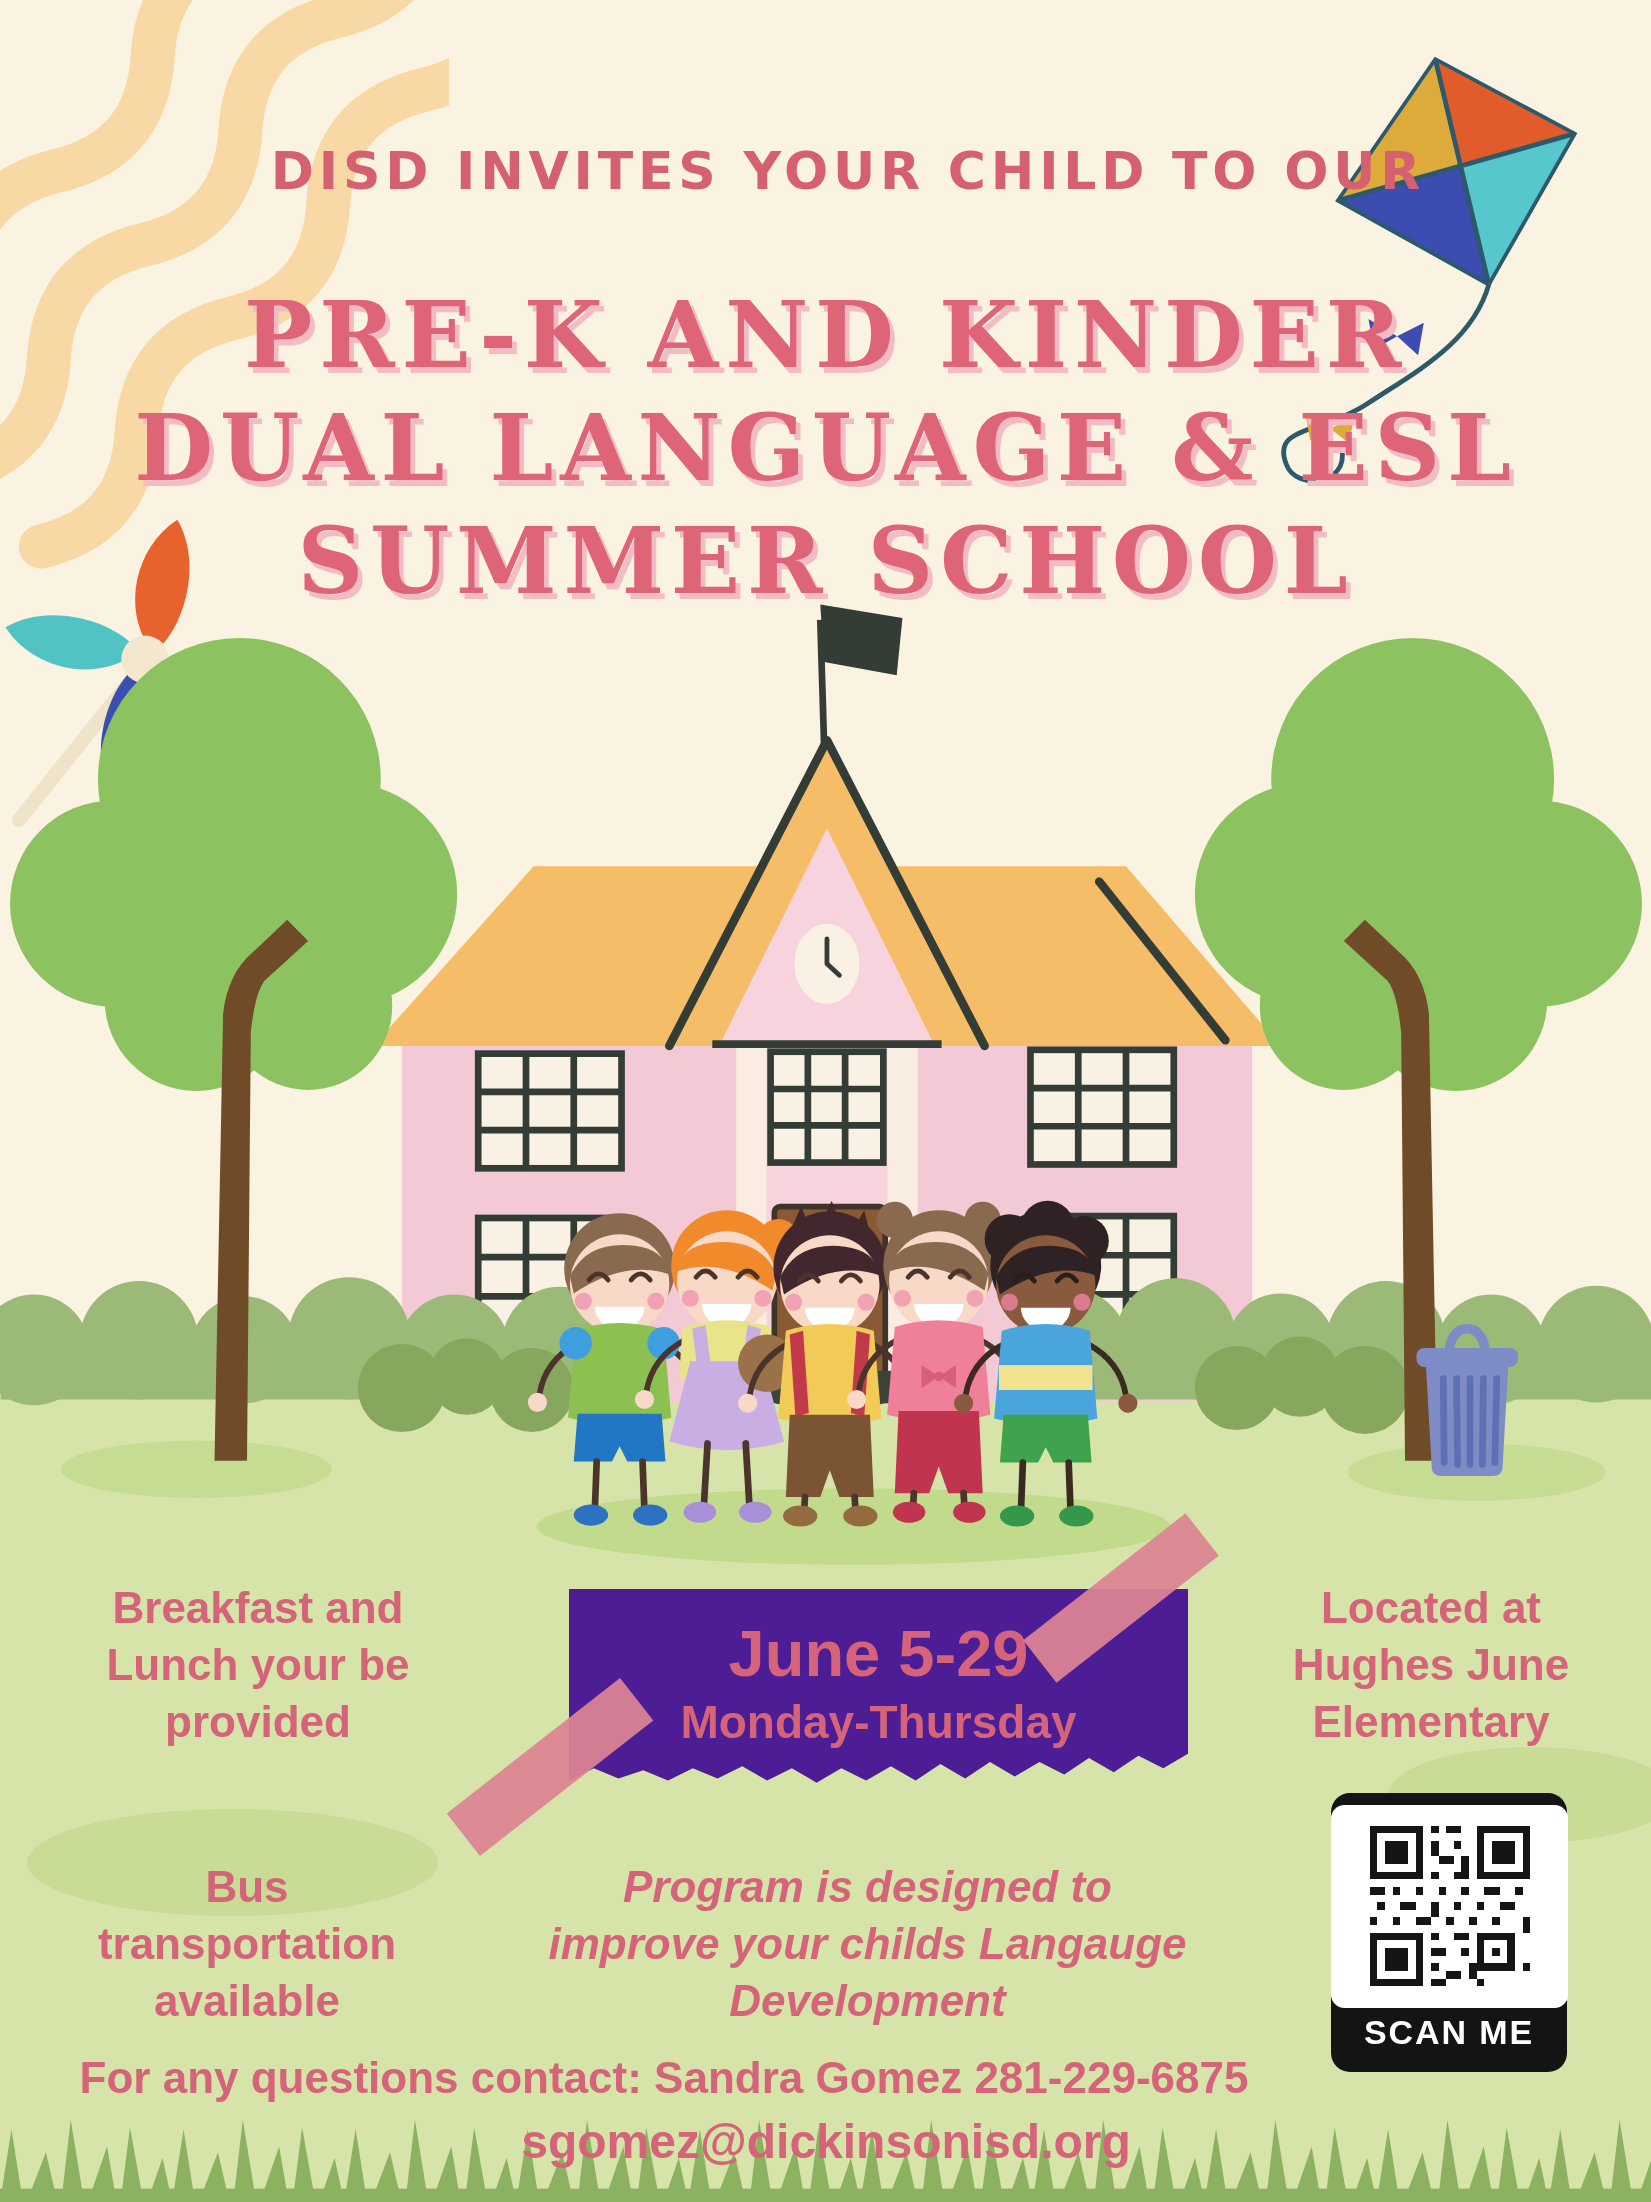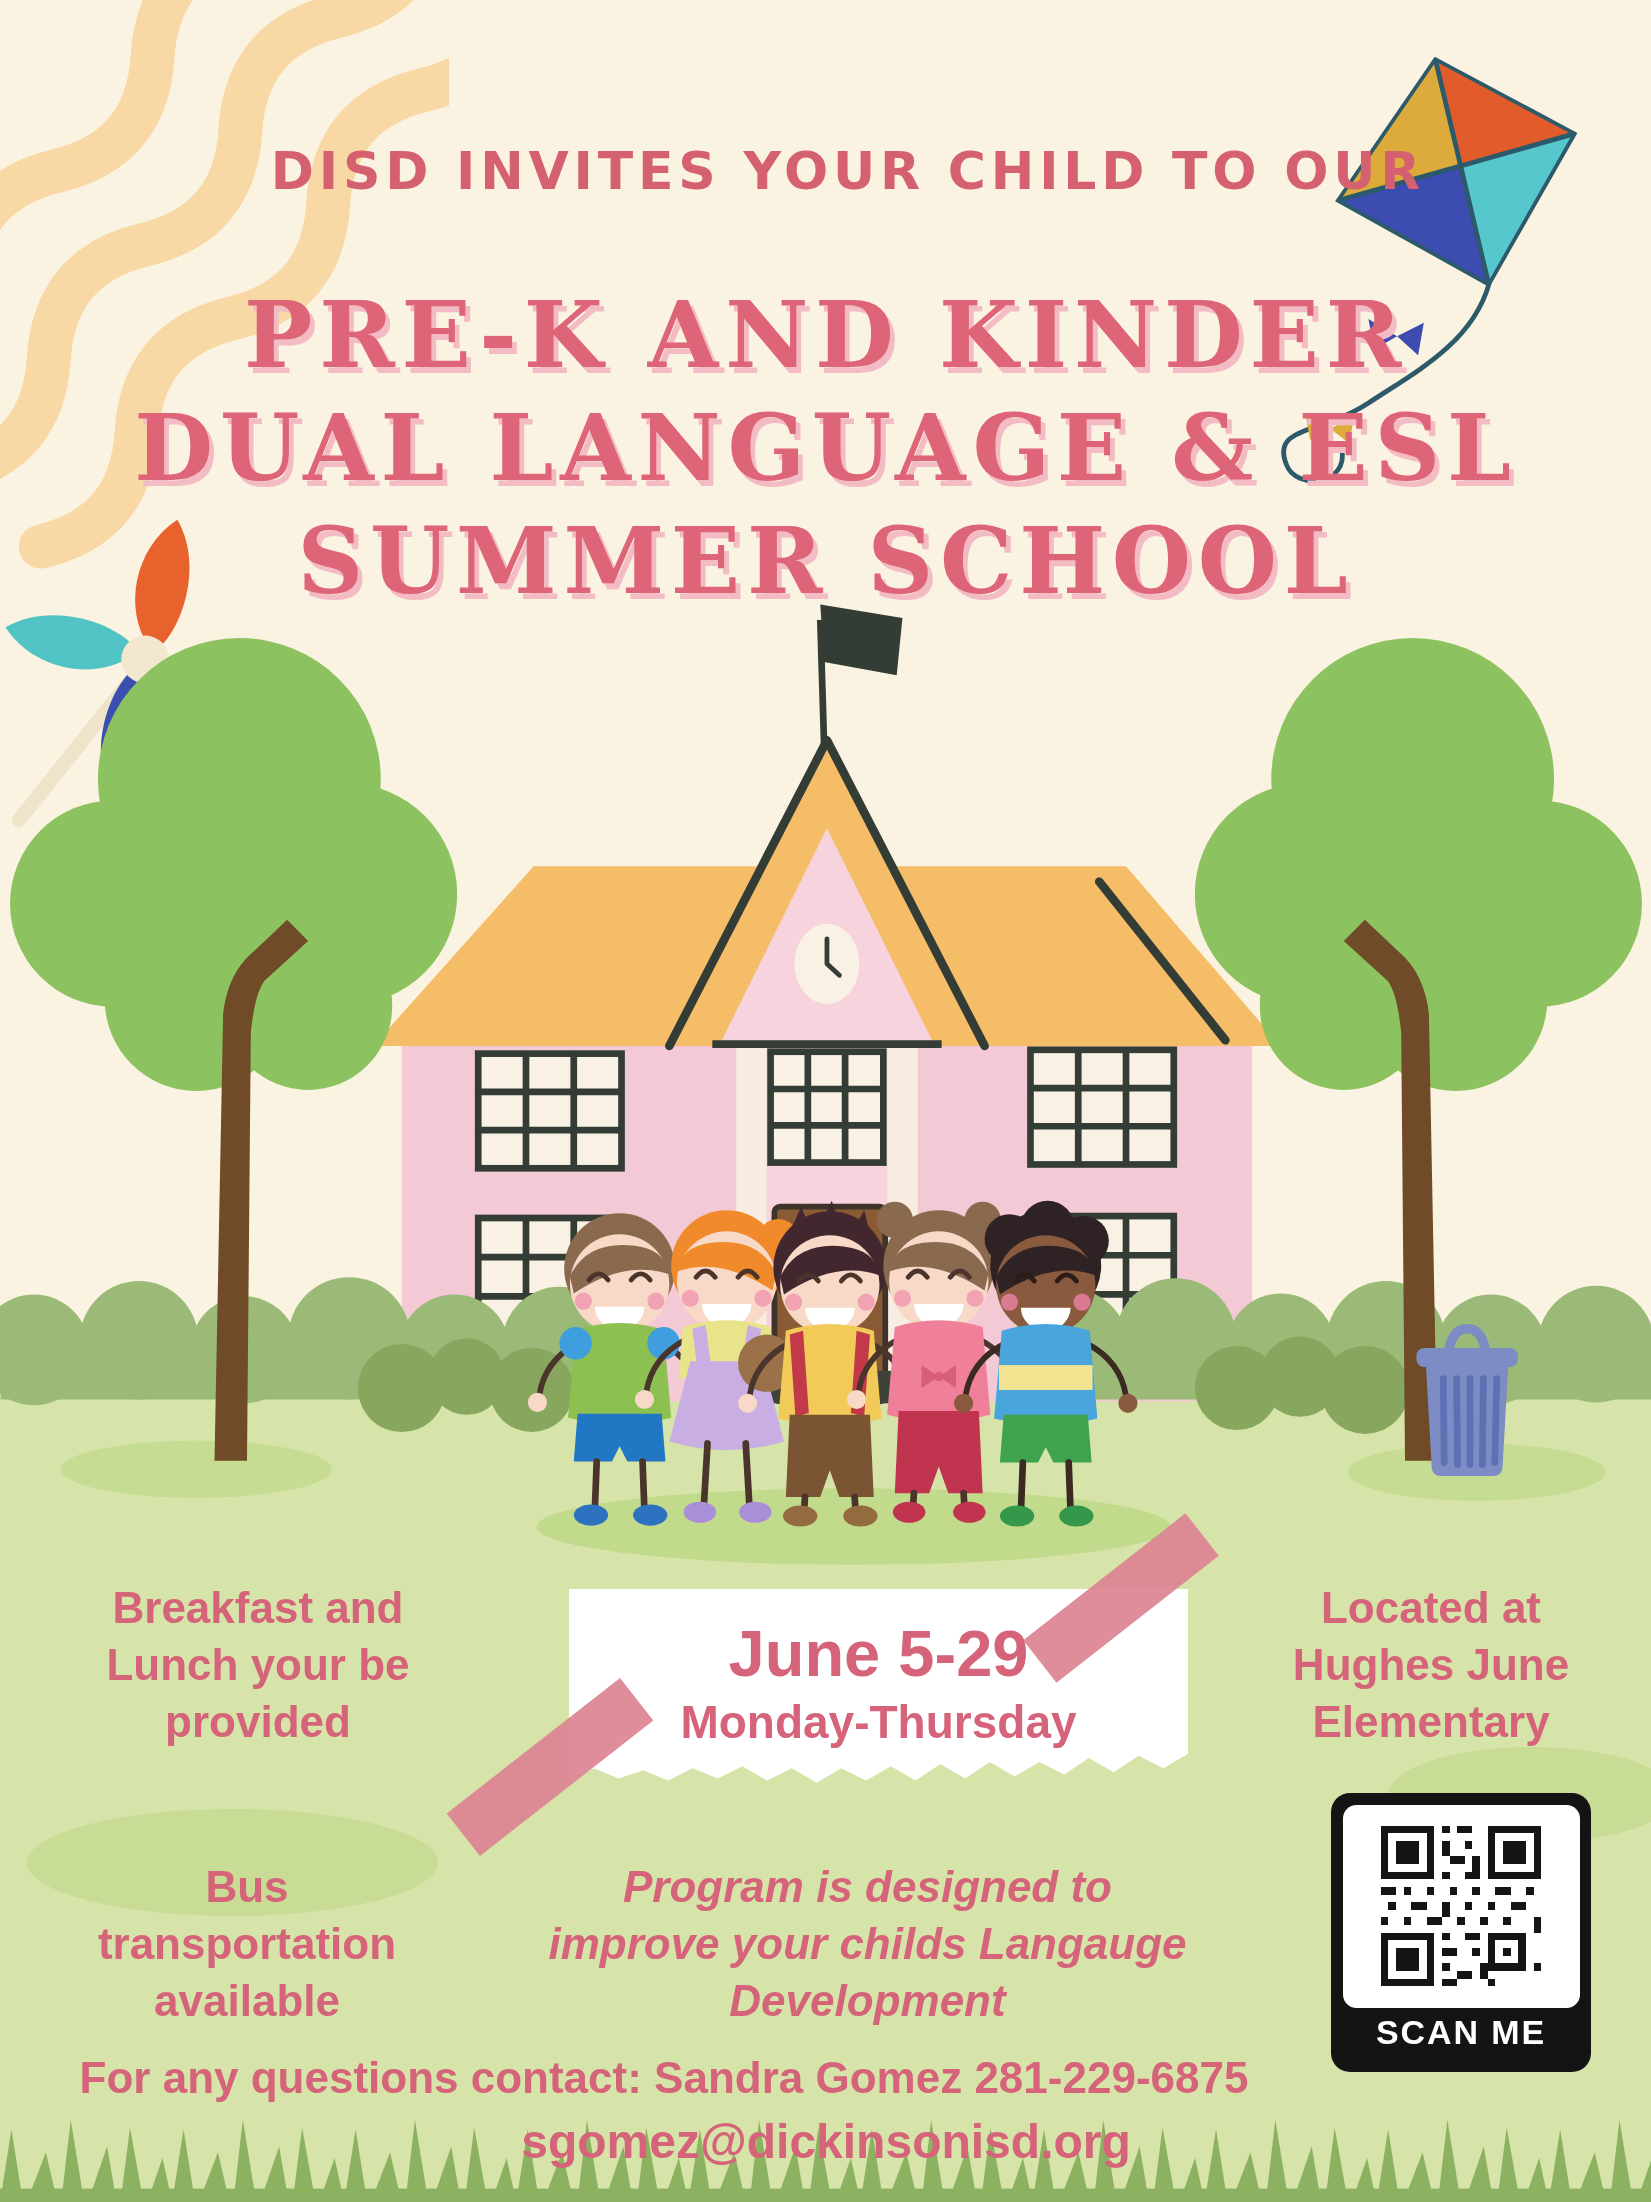--- a/index.html
+++ b/index.html
@@ -23,32 +23,32 @@
   #contact1{left:0;top:2053px;width:1328px;text-align:center;
     font-size:44px;font-weight:bold;color:#d5647a;}
   #contact2{left:0;top:2114px;width:1652px;text-align:center;
     font-size:48px;font-weight:bold;color:#d5647a;}
   
   #grassbg{left:0;top:1398px;width:1652px;height:805px;background:#d7e4a9;}
   .spot{background:#c8dc95;border-radius:50%;}
   #spot1{left:27px;top:1809px;width:411px;height:107px;}
   #spot2{left:1388px;top:1747px;width:287px;height:96px;}
   
-  #paper{left:569px;top:1589px;width:619px;height:206px;background:#ffffff;
+  #paper{left:569px;top:1589px;width:619px;height:206px;background:#4c1d95;
     clip-path:polygon(0 0,100% 0,100% 80%,96% 87%,92% 81%,88% 89%,84% 82%,
       80% 90%,76% 84%,72% 91%,68% 84%,64% 92%,60% 85%,56% 93%,52% 86%,
       48% 93%,44% 87%,40% 94%,36% 87%,32% 93%,28% 86%,24% 92%,20% 87%,
       16% 93%,12% 88%,8% 92%,4% 87%,0 93%);}
   #dateBig{margin-top:27px;text-align:center;font-size:65px;font-weight:bold;color:#d5647a;}
   #dateDays{margin-top:3.8px;text-align:center;font-size:46px;font-weight:bold;color:#d5647a;}
   .tape{background:#dd8492;opacity:.93;}
   #tape1{left:1018px;top:1571px;width:206px;height:54px;transform:rotate(-38deg);}
   #tape2{left:440px;top:1740px;width:220px;height:54px;transform:rotate(-38deg);}
   
-  #qr{left:1331px;top:1793px;width:260px;height:279px;background:#141414;border-radius:19px;}
+  #qr{left:1331px;top:1793px;width:236px;height:279px;background:#141414;border-radius:19px;}
   #qrwhite{margin:11.5px auto 0 auto;width:237px;height:203px;background:#ffffff;
     border-radius:13.4px;display:flex;align-items:center;justify-content:center;}
   #qrlabel{margin-top:5.7px;text-align:center;color:#ffffff;font-size:34px;
     font-weight:bold;letter-spacing:1.9px;}
   .z1{z-index:1}.z2{z-index:2}.z3{z-index:3}.z4{z-index:4}.z5{z-index:5}.z6{z-index:6}
 </style>
 </head>
 <body>
 
 <div class="abs z1" id="grassbg"></div>

